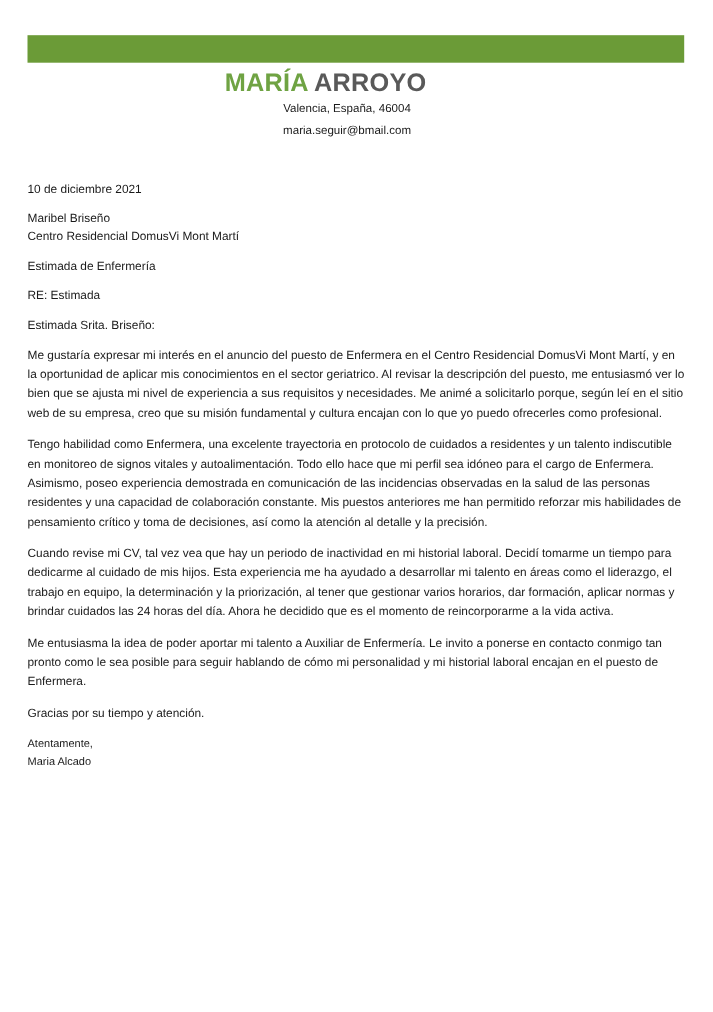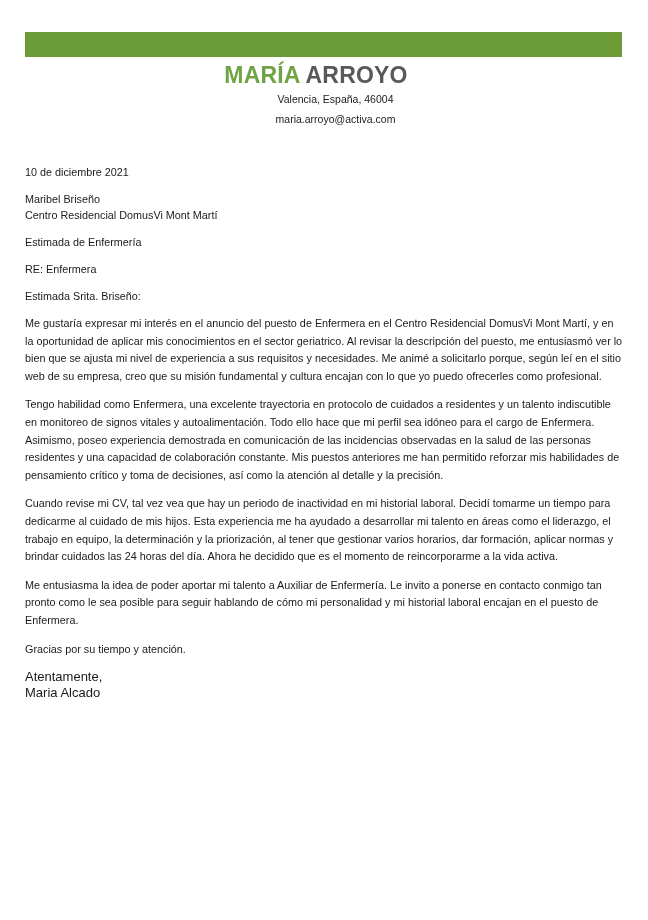--- a/index.html
+++ b/index.html
@@ -28,21 +28,20 @@
     width: 597px;
     height: 25px;
     background: #6b9b37;
   }
   .name-block {
     position: absolute;
     left: 0;
     top: 62px;
     width: 592px;
     text-align: center;
-    padding-left: 20px;
   }
   .name-line {
     font-size: 23px;
     font-weight: bold;
     letter-spacing: 0.2px;
     line-height: 1.2;
     white-space: nowrap;
   }
   .name-first {
     color: #6fa343;
@@ -71,58 +70,58 @@
     color: #1a1a1a;
   }
   .body-para {
     font-size: 10.8px;
     line-height: 17.6px;
     color: #1a1a1a;
     margin: 0 0 11px 0;
     text-align: left;
   }
   .sign-line {
-    font-size: 13px;
+    font-size: 10px;
     line-height: 16px;
     color: #1a1a1a;
   }
   .sign-group {
     margin-top: 11px;
   }
 </style>
 </head>
 <body>
 
 <div class="page">
 
   <div class="header-bar"></div>
 
   <div class="name-block">
     <div class="name-line"><span class="name-first">MARÍA</span> <span class="name-last">ARROYO</span></div>
     <div class="contact-line">Valencia, España, 46004</div>
-    <div class="contact-line">maria.arroyo@activa.com</div>
+    <div class="contact-line">maria.seguir@bmail.com</div>
   </div>
 
   <div class="letter">
 
     <div class="meta-group">
       <div class="meta-line">10 de diciembre 2021</div>
     </div>
 
     <div class="meta-group">
       <div class="meta-line">Maribel Briseño</div>
       <div class="meta-line">Centro Residencial DomusVi Mont Martí</div>
     </div>
 
     <div class="meta-group">
       <div class="meta-line">Estimada de Enfermería</div>
     </div>
 
     <div class="meta-group">
-      <div class="meta-line">RE: Enfermera</div>
+      <div class="meta-line">RE: Estimada</div>
     </div>
 
     <div class="meta-group">
       <div class="meta-line">Estimada Srita. Briseño:</div>
     </div>
 
     <p class="body-para">Me gustaría expresar mi interés en el anuncio del puesto de Enfermera en el Centro Residencial DomusVi Mont Martí, y en la oportunidad de aplicar mis conocimientos en el sector geriatrico. Al revisar la descripción del puesto, me entusiasmó ver lo bien que se ajusta mi nivel de experiencia a sus requisitos y necesidades. Me animé a solicitarlo porque, según leí en el sitio web de su empresa, creo que su misión fundamental y cultura encajan con lo que yo puedo ofrecerles como profesional.</p>
     <p class="body-para">Tengo habilidad como Enfermera, una excelente trayectoria en protocolo de cuidados a residentes y un talento indiscutible en monitoreo de signos vitales y autoalimentación. Todo ello hace que mi perfil sea idóneo para el cargo de Enfermera. Asimismo, poseo experiencia demostrada en comunicación de las incidencias observadas en la salud de las personas residentes y una capacidad de colaboración constante. Mis puestos anteriores me han permitido reforzar mis habilidades de pensamiento crítico y toma de decisiones, así como la atención al detalle y la precisión.</p>
     <p class="body-para">Cuando revise mi CV, tal vez vea que hay un periodo de inactividad en mi historial laboral. Decidí tomarme un tiempo para dedicarme al cuidado de mis hijos. Esta experiencia me ha ayudado a desarrollar mi talento en áreas como el liderazgo, el trabajo en equipo, la determinación y la priorización, al tener que gestionar varios horarios, dar formación, aplicar normas y brindar cuidados las 24 horas del día. Ahora he decidido que es el momento de reincorporarme a la vida activa.</p>
     <p class="body-para">Me entusiasma la idea de poder aportar mi talento a Auxiliar de Enfermería. Le invito a ponerse en contacto conmigo tan pronto como le sea posible para seguir hablando de cómo mi personalidad y mi historial laboral encajan en el puesto de Enfermera.</p>

